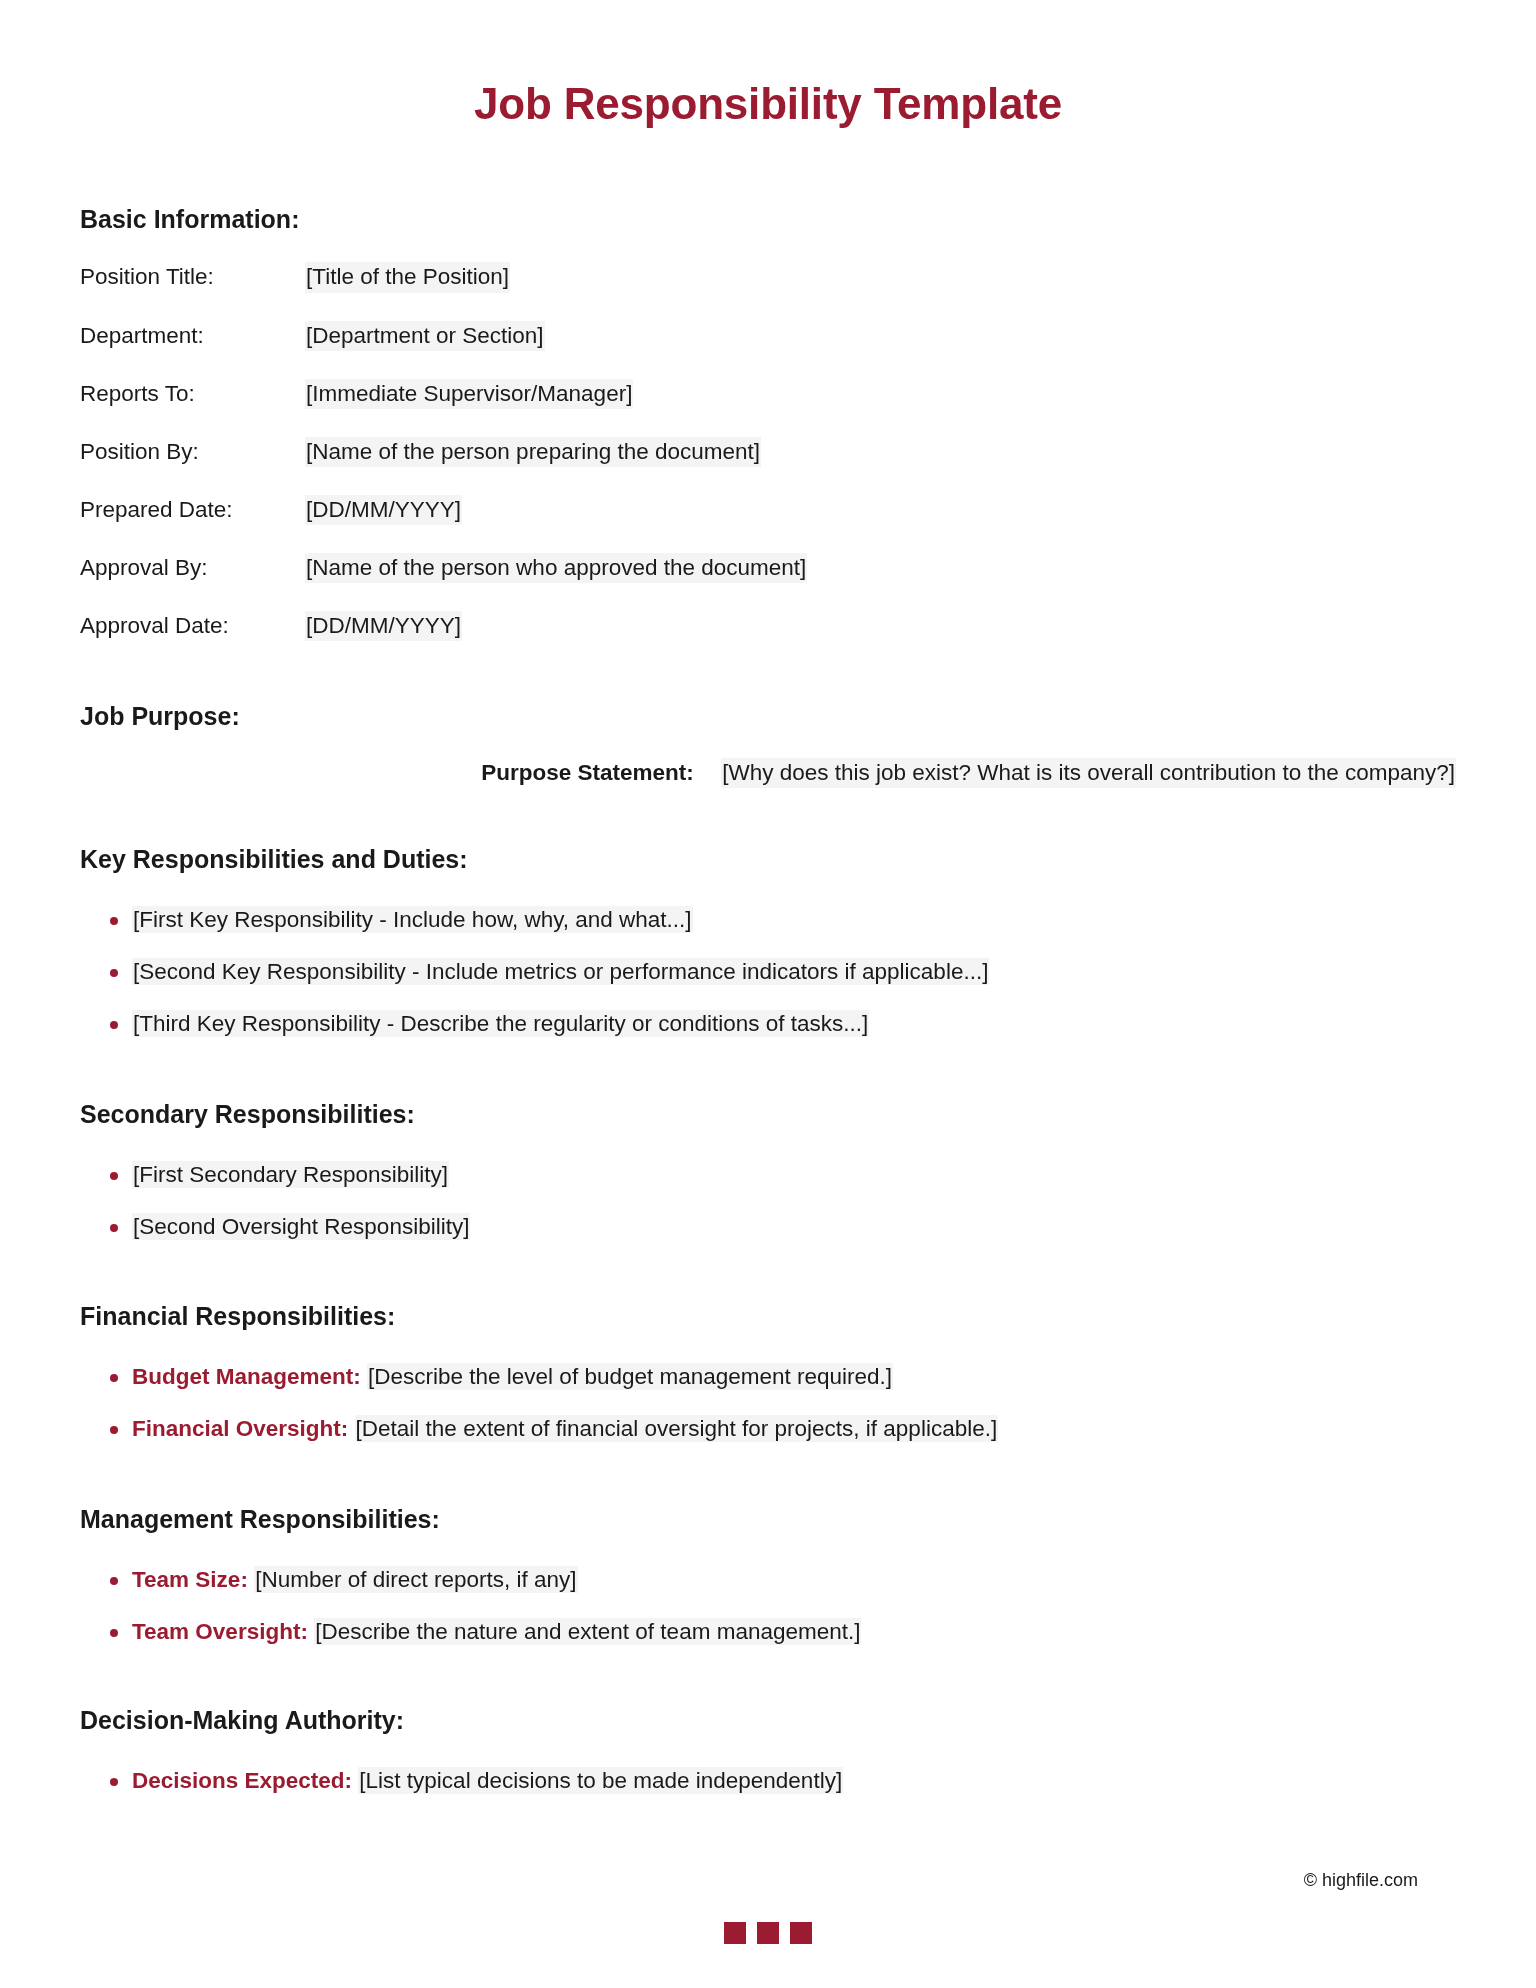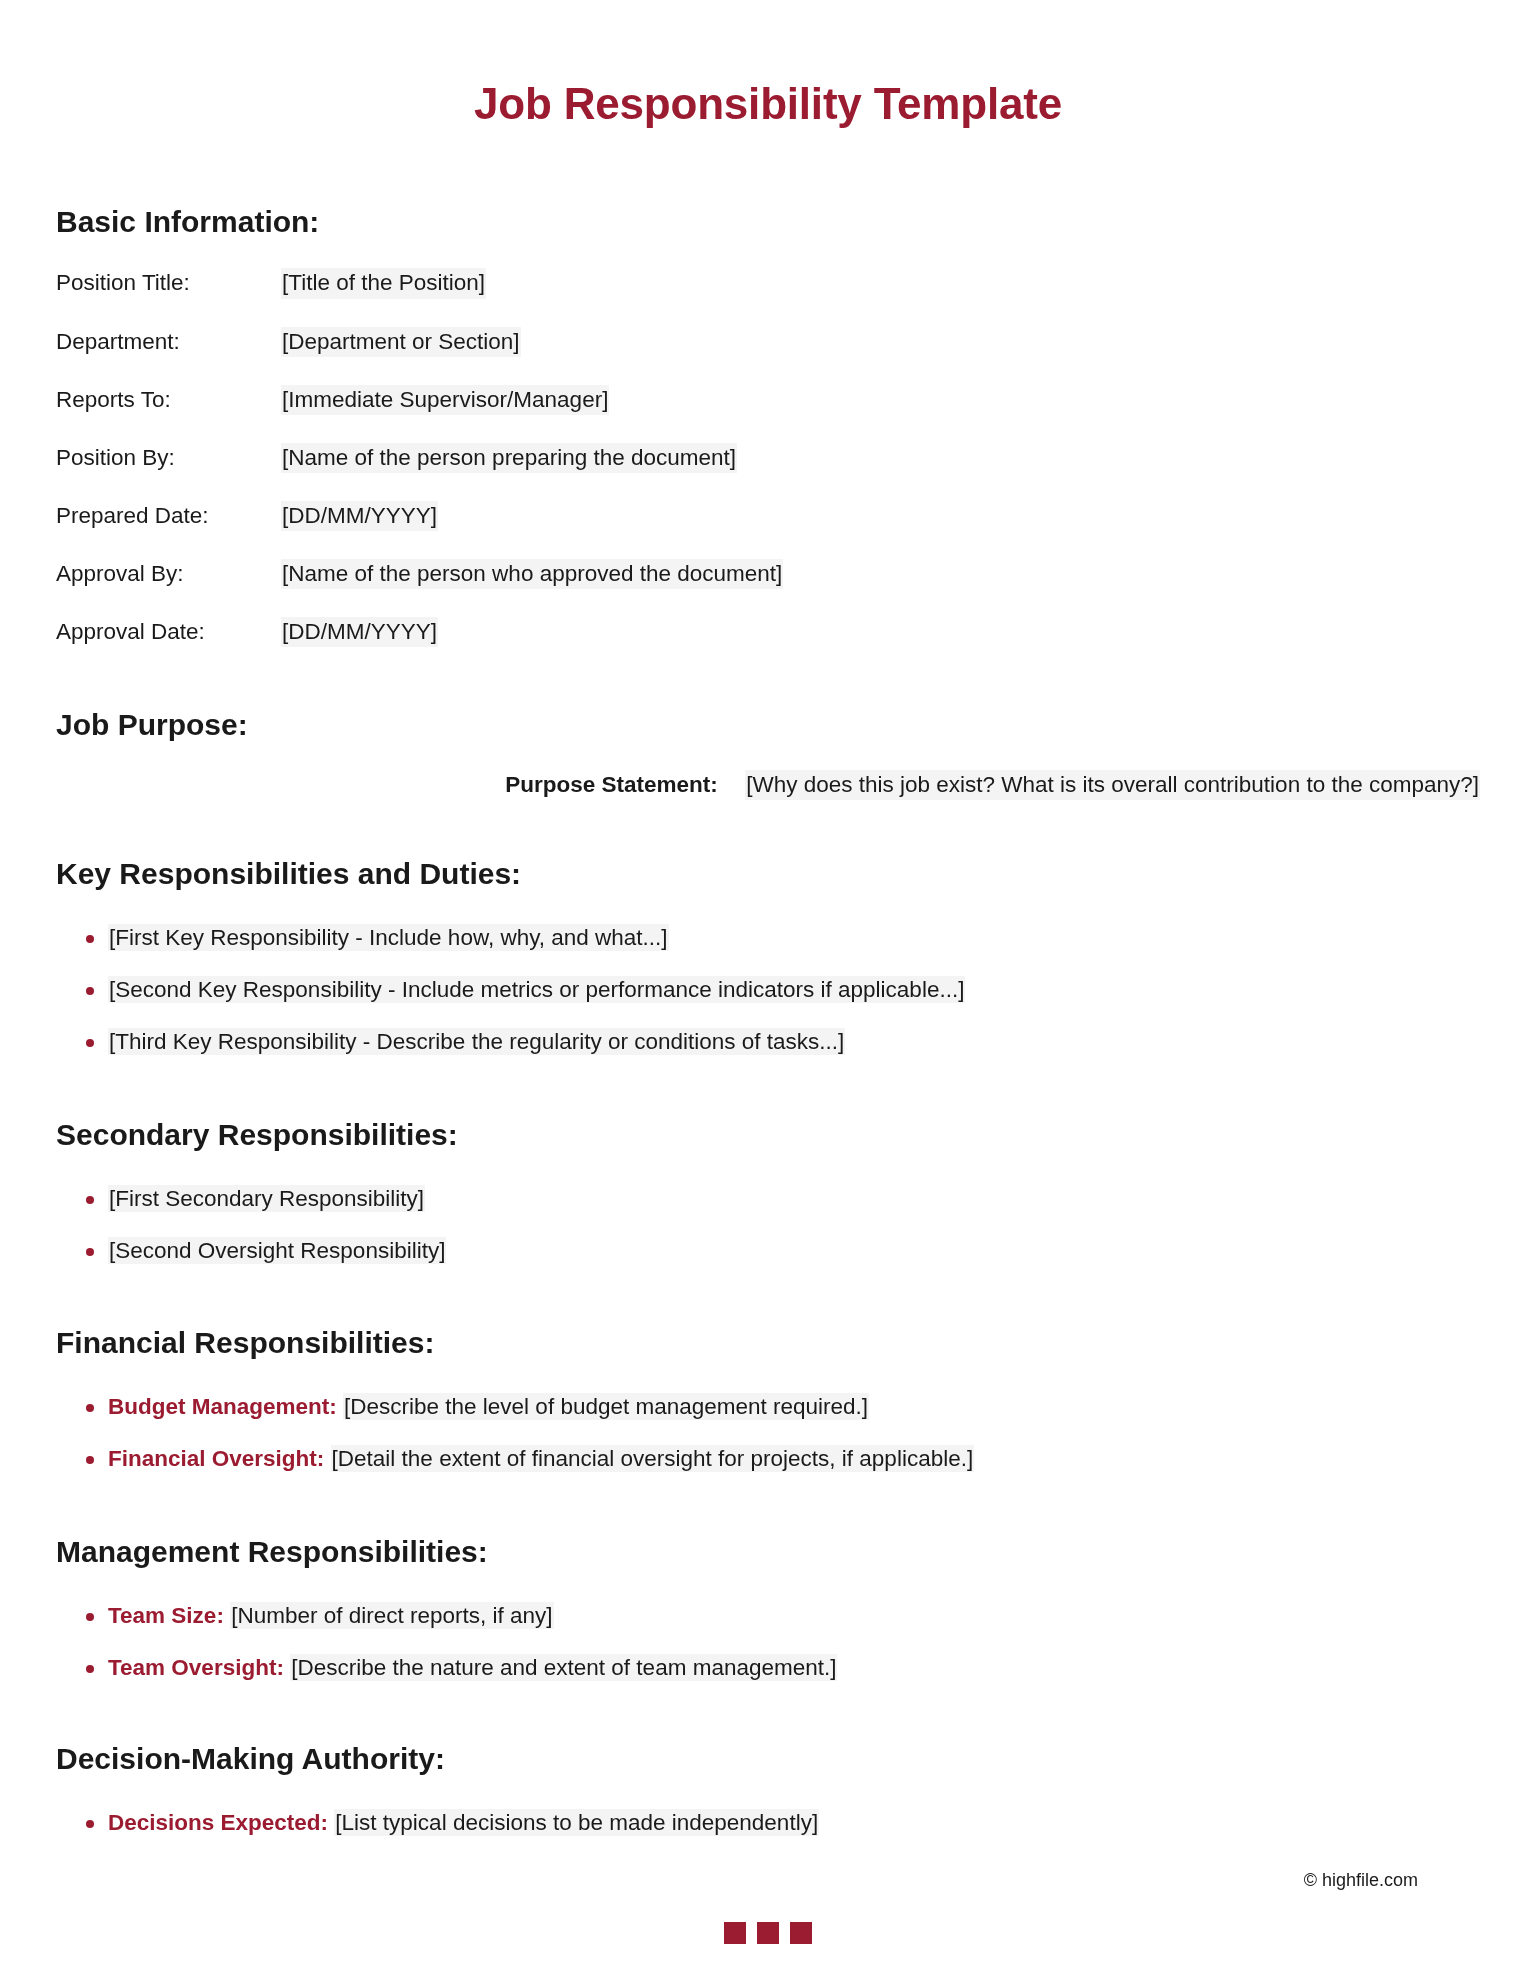--- a/index.html
+++ b/index.html
@@ -15,38 +15,38 @@
     position: relative;
     overflow: hidden;
   }
 
   .page {
     position: relative;
     width: 1536px;
     height: 1984px;
     background: #ffffff;
     box-sizing: border-box;
-    padding: 0 56px;
+    padding: 0 80px;
   }
 
   
   .doc-title {
     text-align: center;
     color: #9B1B30;
     font-size: 44px;
     font-weight: bold;
     letter-spacing: -0.2px;
     margin: 0;
     padding-top: 80px;
     line-height: 1.1;
   }
 
   
   .section-heading {
-    font-size: 30px;
+    font-size: 25px;
     font-weight: bold;
     color: #1a1a1a;
     margin: 0;
     line-height: 1.2;
   }
 
   .sec-basic       { margin-top: 76px; }
   .sec-purpose     { margin-top: 60px; }
   .sec-key         { margin-top: 56px; }
   .sec-secondary   { margin-top: 60px; }

